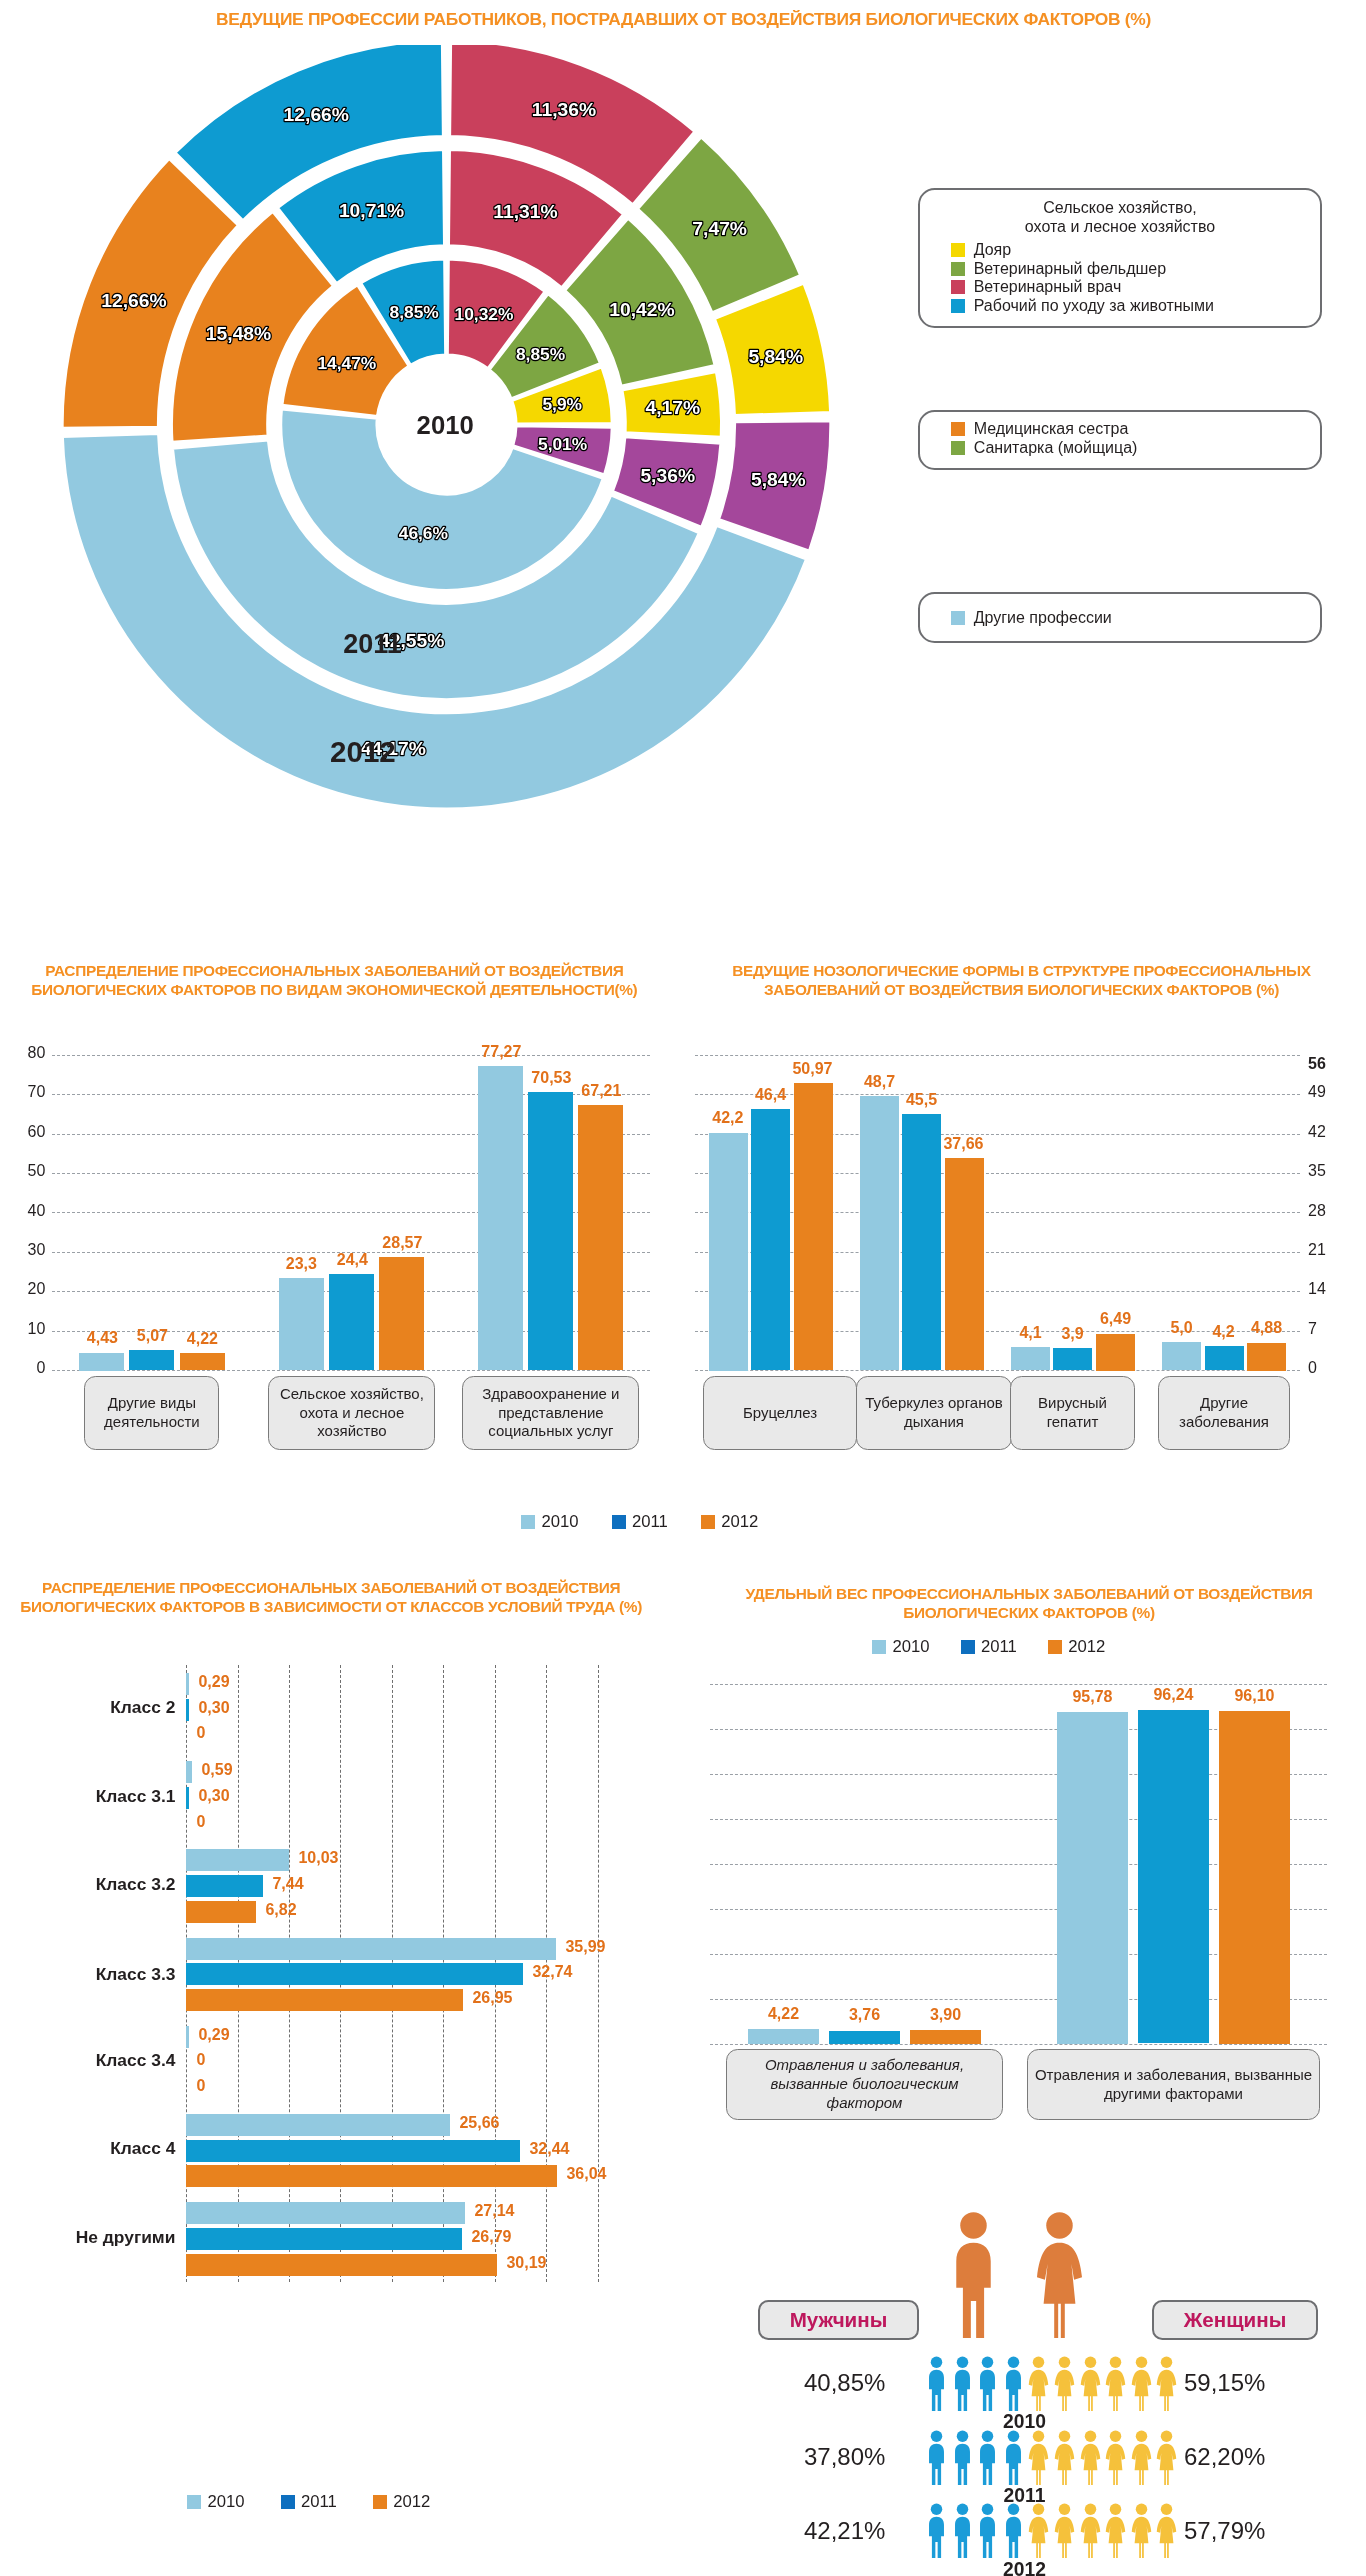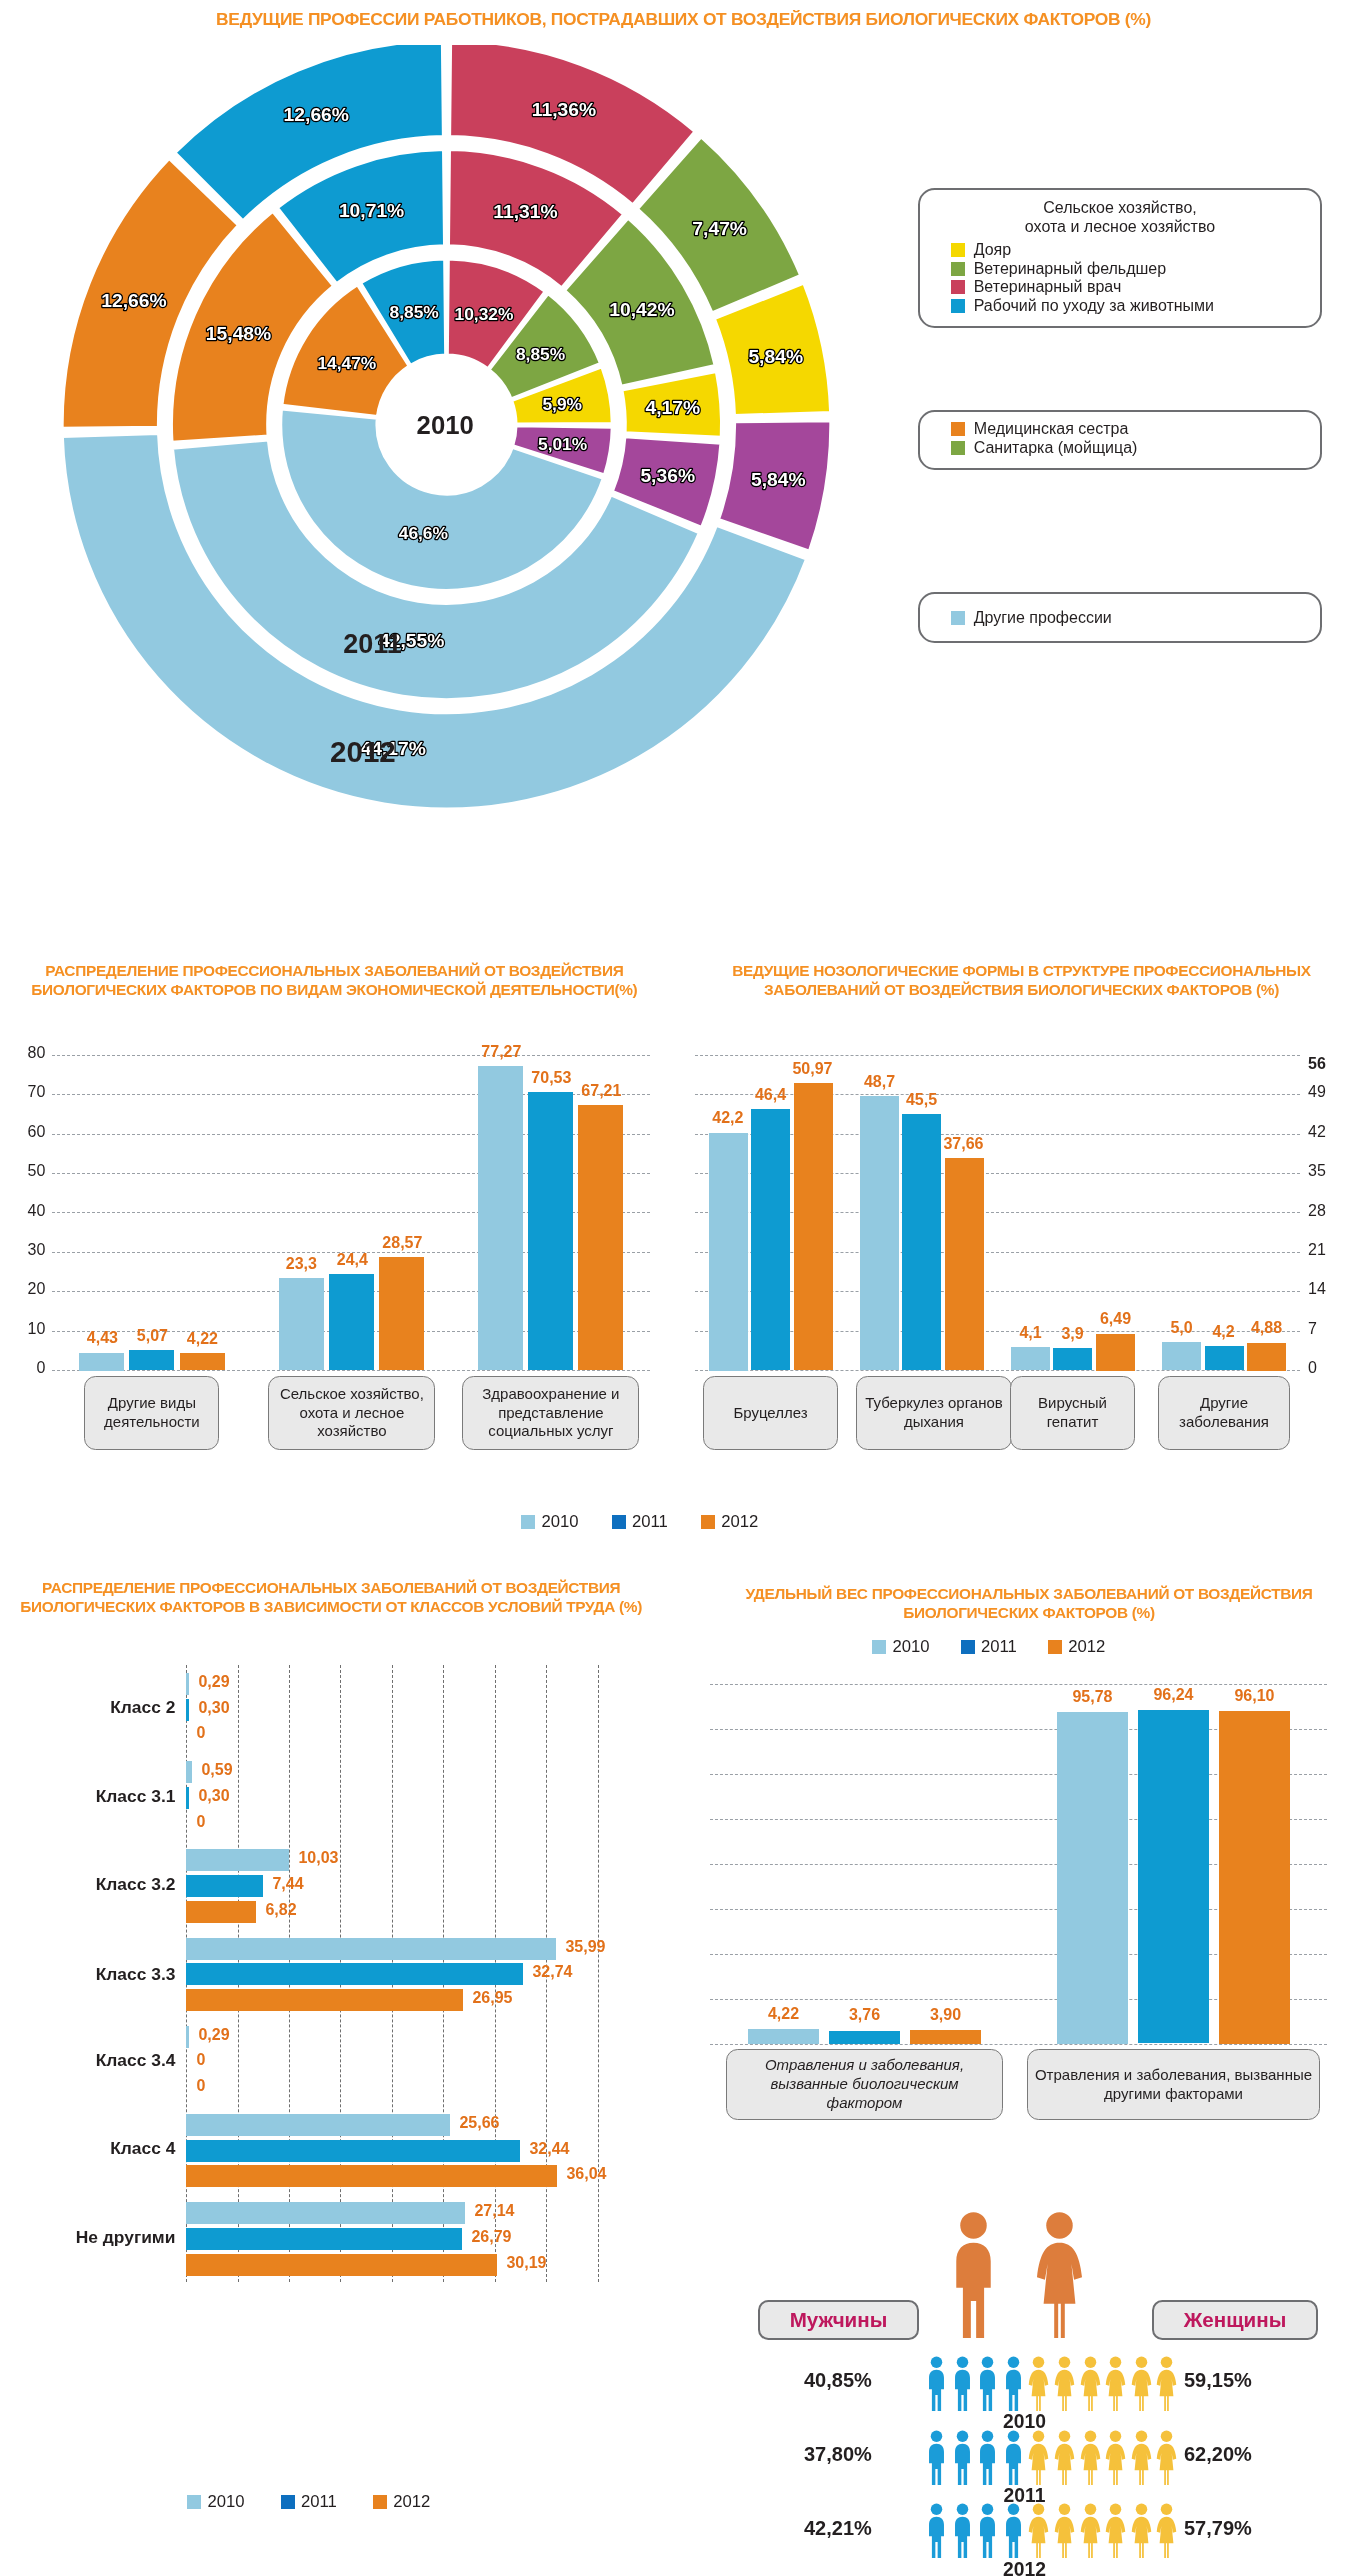--- a/index.html
+++ b/index.html
@@ -98,21 +98,21 @@
   .hbar{ position:absolute; left:0; }
   .hval{ position:absolute; font-size:16px; font-weight:bold; color:#E2711A; white-space:nowrap;}
   .hcat{ position:absolute; font-size:17.4px; font-weight:bold; color:#231f20; text-align:right; white-space:nowrap;}
   .vgrid{ position:absolute; border-left:1.3px dashed #6f6f6f; }
 
   
   #br-title{ position:absolute; left:698px; top:1585px; width:662px; font-size:15.4px; }
 
   
   .picto-row{ position:absolute; display:flex; align-items:center; }
-  .pct-txt{ font-size:20px; font-weight:bold; color:#231f20; white-space:nowrap; }
+  .pct-txt{ font-size:24px; font-weight:normal; color:#231f20; white-space:nowrap; }
   .yearlbl{ position:absolute; font-size:19.3px; font-weight:bold; color:#231f20; text-align:center; }
   .pillbox{
     position:absolute;
     border:2.6px solid #6d6e71; border-radius:10.3px; background:#e9e9e9;
     display:flex; align-items:center; justify-content:center;
     font-size:20.6px; font-weight:bold; color:#be185d;
   }
 </style>
 </head>
 <body>
@@ -278,21 +278,21 @@
     <div class="gridline" style="top: 52px; left: 13px; width: 605px;"></div>
     <div class="ytick right" style="left: 626px; top: 41px;">49</div>
     <div class="gridline" style="top: 13px; left: 13px; width: 605px;"></div>
     <div class="ytick right" style="left: 626px; top: 13px; font-weight: bold;">56</div>
     <div class="vbar" style="left: 27px; width: 39px; height: 238px; top: 91px; background: rgb(146, 201, 224);"></div>
     <div class="vval" style="left: 16.4px; width: 59px; top: 67px;">42,2</div>
     <div class="vbar" style="left: 69px; width: 39px; height: 261px; top: 67px; background: rgb(14, 155, 209);"></div>
     <div class="vval" style="left: 59px; width: 59px; top: 44px;">46,4</div>
     <div class="vbar" style="left: 112px; width: 39px; height: 287px; top: 41px; background: rgb(232, 130, 30);"></div>
     <div class="vval" style="left: 101px; width: 59px; top: 18px;">50,97</div>
-    <div class="catbox" style="left: 21px; width: 135px; top: 334px; height: 74px;">Бруцеллез</div>
+    <div class="catbox" style="left: 21px; width: 154px; top: 334px; height: 74px;">Бруцеллез</div>
     <div class="vbar" style="left: 178px; width: 39px; height: 274px; top: 54px; background: rgb(146, 201, 224);"></div>
     <div class="vval" style="left: 168px; width: 59px; top: 31px;">48,7</div>
     <div class="vbar" style="left: 220px; width: 39px; height: 256px; top: 72px; background: rgb(14, 155, 209);"></div>
     <div class="vval" style="left: 210px; width: 59px; top: 49px;">45,5</div>
     <div class="vbar" style="left: 263px; width: 39px; height: 212px; top: 116px; background: rgb(232, 130, 30);"></div>
     <div class="vval" style="left: 252px; width: 59px; top: 93px;">37,66</div>
     <div class="catbox" style="left: 174px; width: 156px; top: 334px; height: 74px;">Туберкулез органов дыхания</div>
     <div class="vbar" style="left: 329px; width: 39px; height: 23px; top: 305px; background: rgb(146, 201, 224);"></div>
     <div class="vval" style="left: 319px; width: 59px; top: 282px;">4,1</div>
     <div class="vbar" style="left: 371px; width: 39px; height: 22px; top: 306px; background: rgb(14, 155, 209);"></div>

